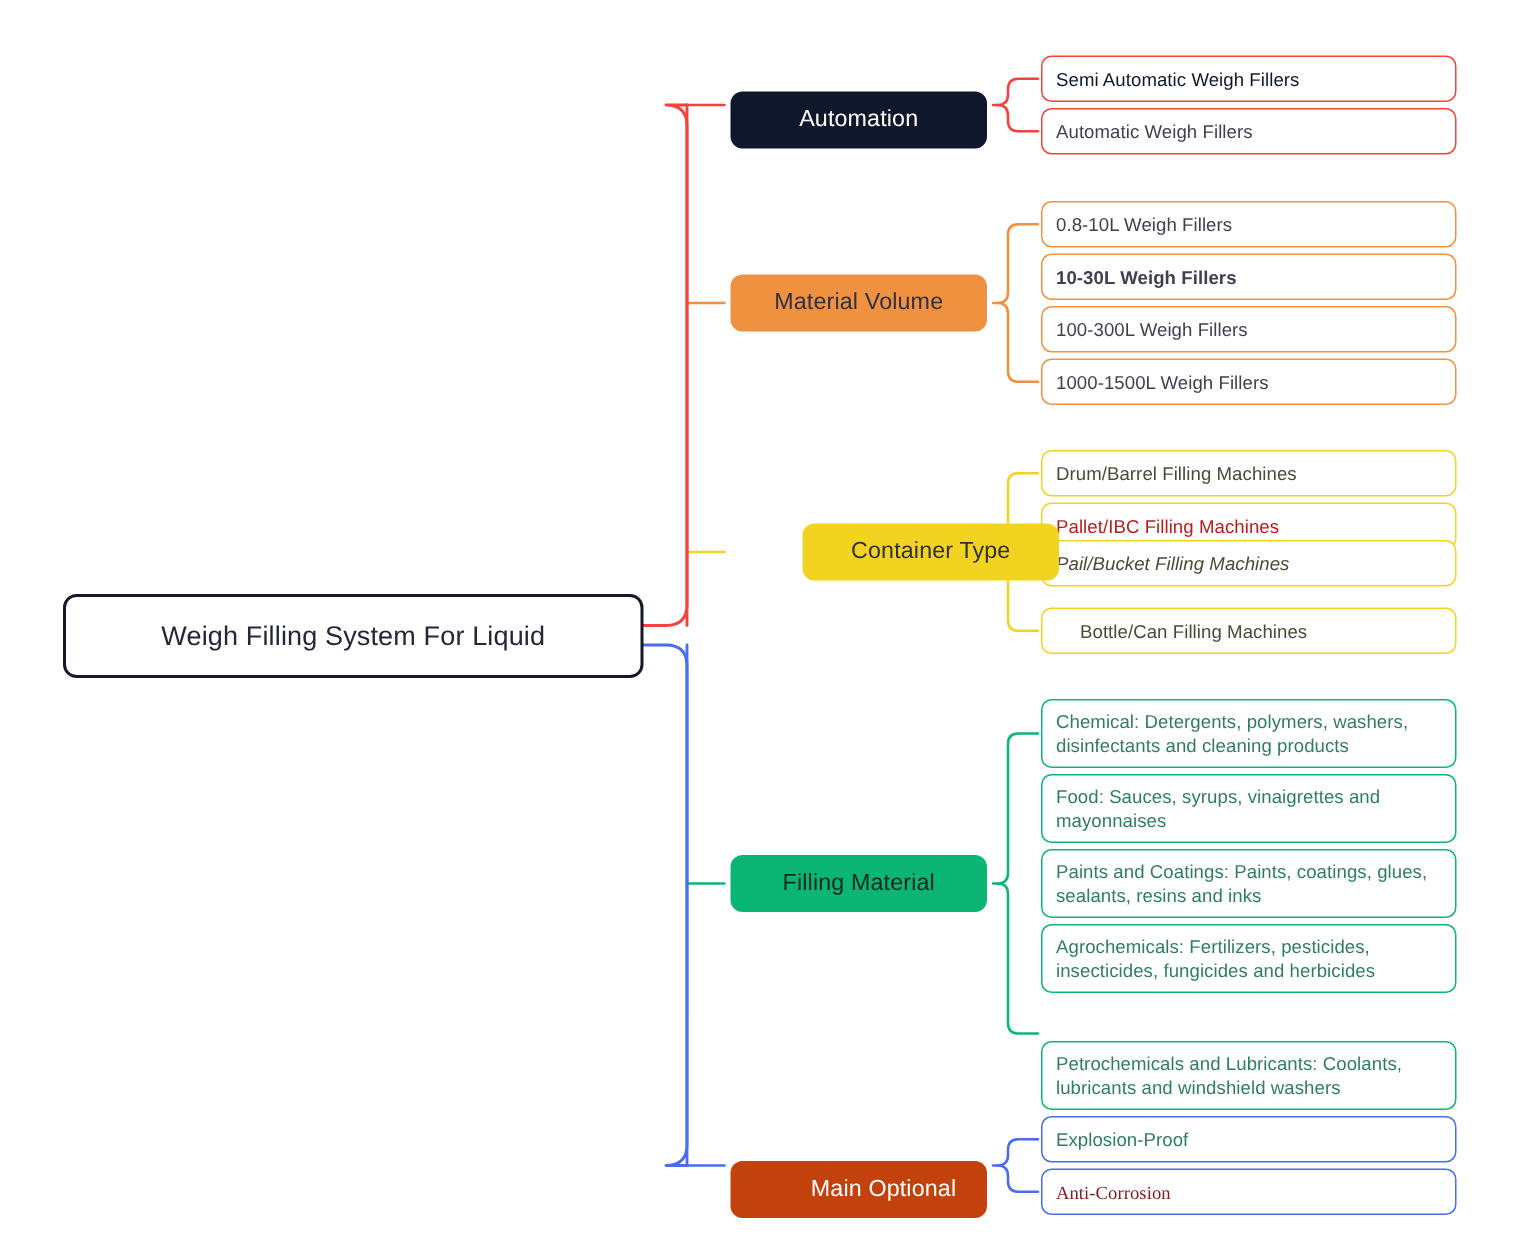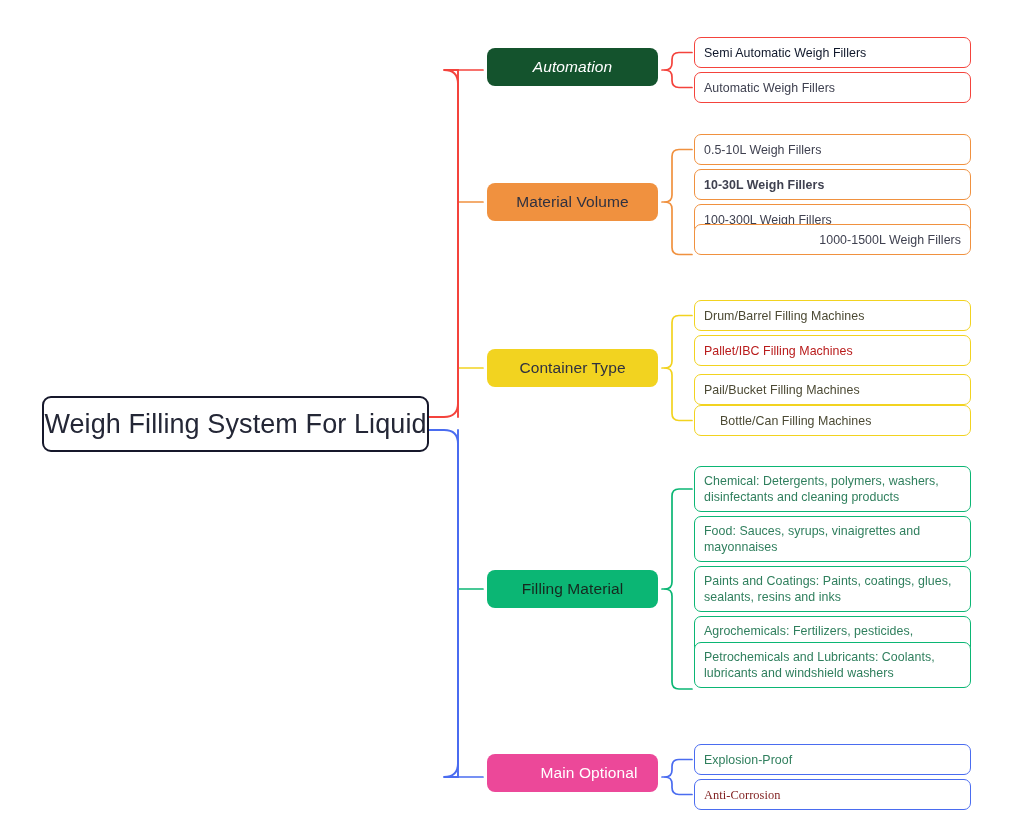--- a/index.html
+++ b/index.html
@@ -37,21 +37,21 @@
     height: 56px;
     box-sizing: border-box;
     border: 2.5px solid #16182b;
     border-radius: 9px;
     background: #ffffff;
     display: flex;
     align-items: center;
     justify-content: center;
   }
   .root-label {
-    font-size: 27px;
+    font-size: 18px;
     color: #242736;
     letter-spacing: 0.1px;
     white-space: nowrap;
   }
 
   
   .cat {
     position: absolute;
     left: 487px;
     width: 171px;
@@ -119,75 +119,75 @@
     <span class="root-label">Weigh Filling System For Liquid</span>
   </div>
 
   <div id="branch-layer">
       <div class="leaf" style="top: 37px; height: 31px; border-color: rgb(244, 67, 60);">
         <span class="leaf-label" style="color: #0f172a;">Semi Automatic Weigh Fillers</span>
       </div>
       <div class="leaf" style="top: 72px; height: 31px; border-color: rgb(244, 67, 60);">
         <span class="leaf-label" style="color: rgb(63, 65, 80);">Automatic Weigh Fillers</span>
       </div>
-      <div class="cat" style="top: 48px; background: #14532d; font-style: italic;">
+      <div class="cat" style="top: 61px; background: #0f172a;">
         <span class="cat-label" style="color: rgb(255, 255, 255);">Automation</span>
       </div>
       <div class="leaf" style="top: 134px; height: 31px; border-color: rgb(240, 145, 63);">
-        <span class="leaf-label" style="color: rgb(63, 65, 80);">0.5-10L Weigh Fillers</span>
+        <span class="leaf-label" style="color: rgb(63, 65, 80);">0.8-10L Weigh Fillers</span>
       </div>
       <div class="leaf" style="top: 169px; height: 31px; border-color: rgb(240, 145, 63); font-weight: bold;">
         <span class="leaf-label" style="color: rgb(63, 65, 80);">10-30L Weigh Fillers</span>
       </div>
       <div class="leaf" style="top: 204px; height: 31px; border-color: rgb(240, 145, 63);">
         <span class="leaf-label" style="color: rgb(63, 65, 80);">100-300L Weigh Fillers</span>
       </div>
-      <div class="leaf" style="top: 224px; height: 31px; border-color: rgb(240, 145, 63); justify-content: flex-end;">
+      <div class="leaf" style="top: 239px; height: 31px; border-color: rgb(240, 145, 63);">
         <span class="leaf-label" style="color: rgb(63, 65, 80);">1000-1500L Weigh Fillers</span>
       </div>
       <div class="cat" style="top: 183px; background: rgb(240, 145, 63);">
         <span class="cat-label" style="color: rgb(47, 49, 64);">Material Volume</span>
       </div>
       <div class="leaf" style="top: 300px; height: 31px; border-color: rgb(242, 211, 32);">
         <span class="leaf-label" style="color: rgb(76, 74, 52);">Drum/Barrel Filling Machines</span>
       </div>
       <div class="leaf" style="top: 335px; height: 31px; border-color: rgb(242, 211, 32);">
         <span class="leaf-label" style="color: #b91c1c;">Pallet/IBC Filling Machines</span>
       </div>
-      <div class="leaf" style="top: 374px; height: 31px; border-color: rgb(242, 211, 32);">
+      <div class="leaf" style="top: 360px; height: 31px; border-color: rgb(242, 211, 32); font-style: italic;">
         <span class="leaf-label" style="color: rgb(76, 74, 52);">Pail/Bucket Filling Machines</span>
       </div>
       <div class="leaf" style="top: 405px; height: 31px; border-color: rgb(242, 211, 32); padding-left: 25px;">
         <span class="leaf-label" style="color: rgb(76, 74, 52);">Bottle/Can Filling Machines</span>
       </div>
-      <div class="cat" style="top: 349px; background: rgb(242, 211, 32);">
+      <div class="cat" style="top: 349px; background: rgb(242, 211, 32); margin-left: 48px;">
         <span class="cat-label" style="color: rgb(47, 49, 64);">Container Type</span>
       </div>
       <div class="leaf" style="top: 466px; height: 46px; border-color: rgb(11, 182, 116);">
         <span class="leaf-label" style="color: rgb(47, 127, 93);">Chemical: Detergents, polymers, washers, disinfectants and cleaning products</span>
       </div>
       <div class="leaf" style="top: 516px; height: 46px; border-color: rgb(11, 182, 116);">
         <span class="leaf-label" style="color: rgb(47, 127, 93);">Food: Sauces, syrups, vinaigrettes and mayonnaises</span>
       </div>
       <div class="leaf" style="top: 566px; height: 46px; border-color: rgb(11, 182, 116);">
         <span class="leaf-label" style="color: rgb(47, 127, 93);">Paints and Coatings: Paints, coatings, glues, sealants, resins and inks</span>
       </div>
       <div class="leaf" style="top: 616px; height: 46px; border-color: rgb(11, 182, 116);">
         <span class="leaf-label" style="color: rgb(47, 127, 93);">Agrochemicals: Fertilizers, pesticides, insecticides, fungicides and herbicides</span>
       </div>
-      <div class="leaf" style="top: 642px; height: 46px; border-color: rgb(11, 182, 116);">
+      <div class="leaf" style="top: 694px; height: 46px; border-color: rgb(11, 182, 116);">
         <span class="leaf-label" style="color: rgb(47, 127, 93);">Petrochemicals and Lubricants: Coolants, lubricants and windshield washers</span>
       </div>
       <div class="cat" style="top: 570px; background: rgb(11, 182, 116);">
         <span class="cat-label" style="color: rgb(22, 41, 31);">Filling Material</span>
       </div>
       <div class="leaf" style="top: 744px; height: 31px; border-color: rgb(74, 108, 240);">
         <span class="leaf-label" style="color: rgb(47, 127, 93);">Explosion-Proof</span>
       </div>
       <div class="leaf" style="top: 779px; height: 31px; border-color: rgb(74, 108, 240);">
         <span class="leaf-label" style="color: #7f1d1d; font-family: Liberation Serif, serif;">Anti-Corrosion</span>
       </div>
-      <div class="cat" style="top: 754px; background: #ec4899; padding-left: 33px;">
+      <div class="cat" style="top: 774px; background: #c2410c; padding-left: 33px;">
         <span class="cat-label" style="color: rgb(255, 255, 255);">Main Optional</span>
       </div>
     </div>
 
 </div>
 
 </body></html>

